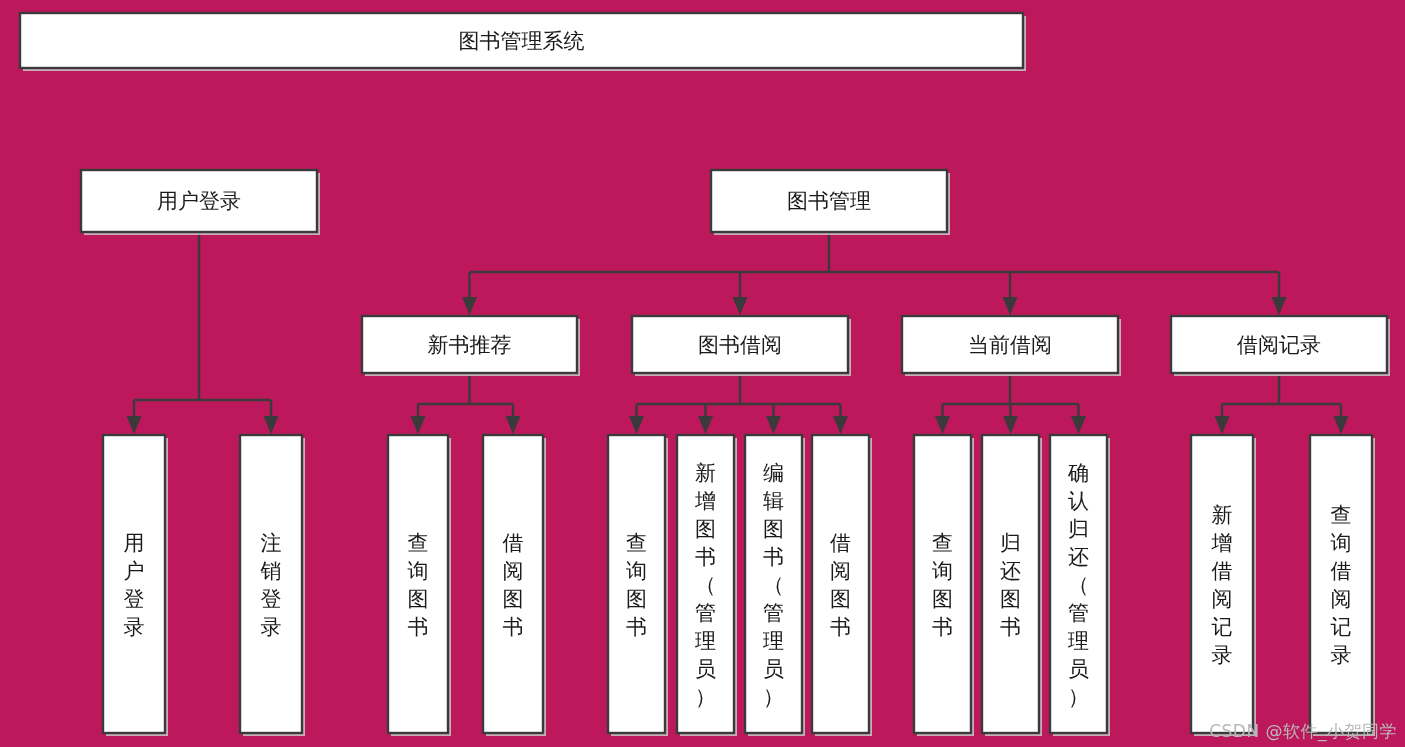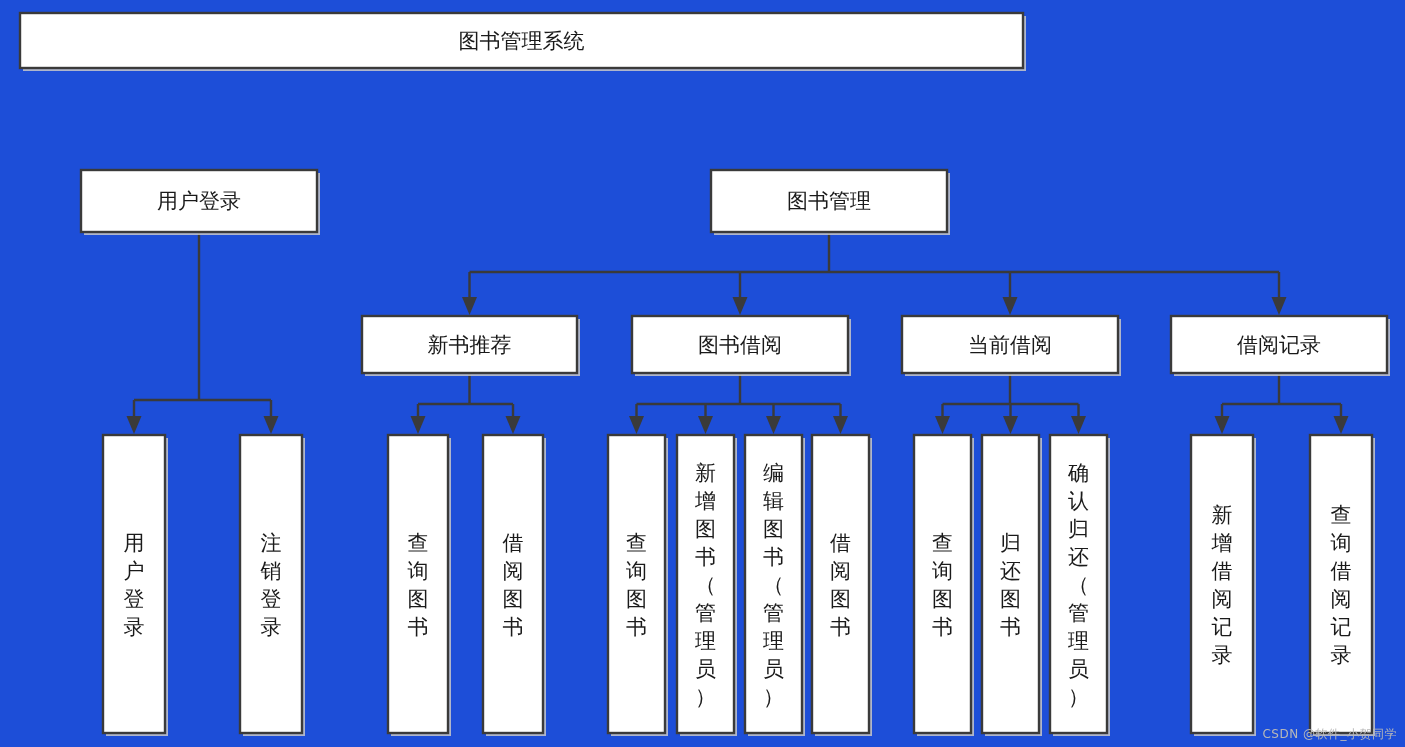--- a/index.html
+++ b/index.html
@@ -8,21 +8,21 @@
     padding: 0;
     background: #ffffff;
   }
   body {
     font-family: "DejaVu Sans", "Liberation Sans", sans-serif;
   }
   #canvas {
     position: relative;
     width: 1405px;
     height: 747px;
-    background: #1d4ed8;
+    background: #be185d;
     overflow: hidden;
   }
   svg#diagram {
     position: absolute;
     left: 0;
     top: 0;
     width: 1405px;
     height: 747px;
     display: block;
   }
@@ -57,21 +57,21 @@
     font-family: "DejaVu Sans", "Liberation Sans", sans-serif;
     font-size: 21px;
     fill: #1a1a1a;
     text-anchor: middle;
   }
   .watermark {
     position: absolute;
     right: 8px;
     bottom: 4px;
     font-family: "DejaVu Sans", "Liberation Sans", sans-serif;
-    font-size: 12px;
+    font-size: 17px;
     color: #b8b8b8;
     white-space: nowrap;
     letter-spacing: 0.5px;
     user-select: none;
   }
 </style>
 </head>
 <body>
 
 <div id="canvas">

